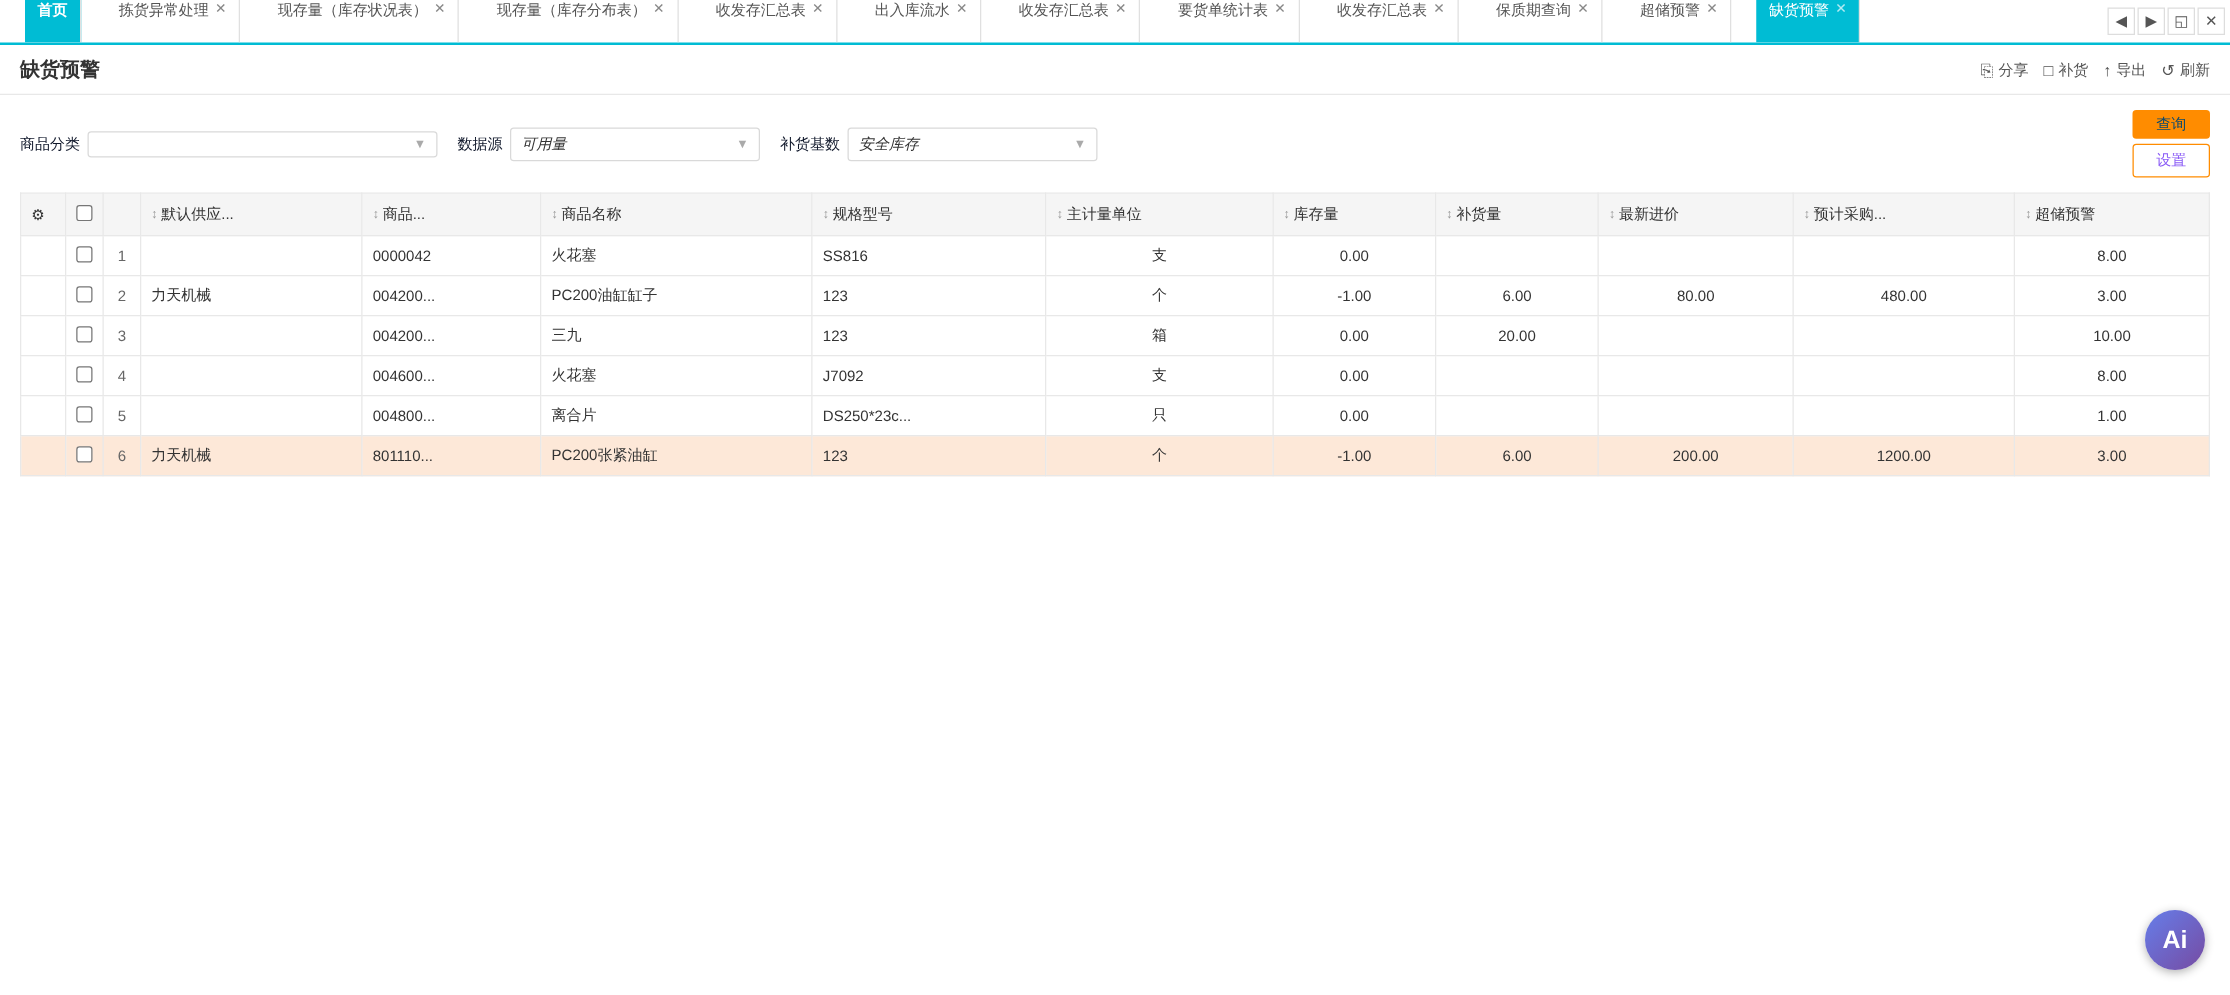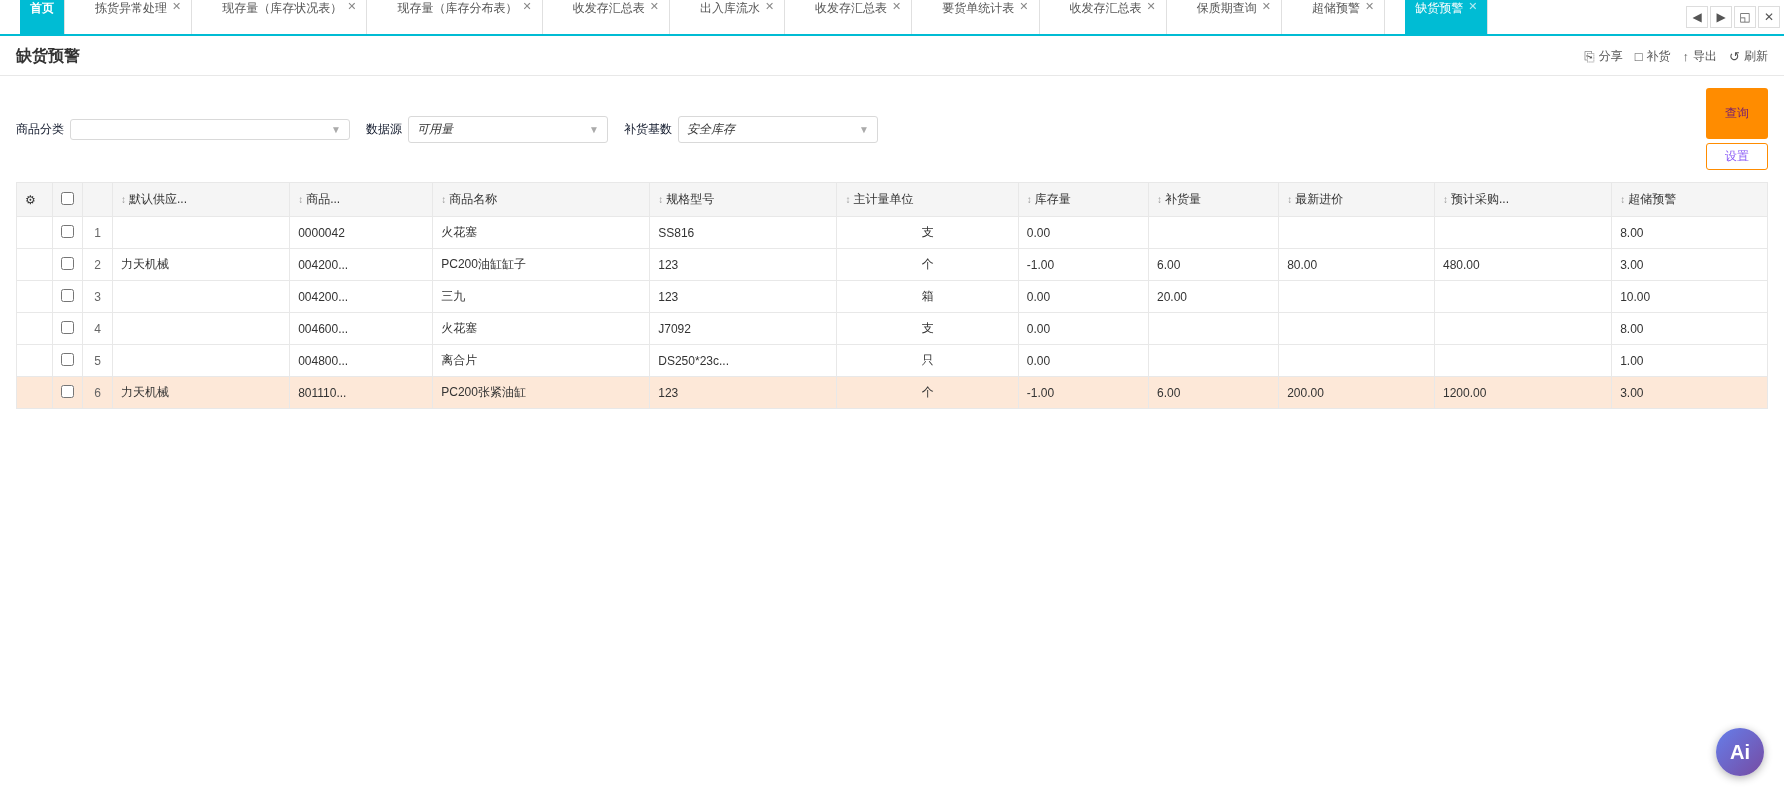--- a/index.html
+++ b/index.html
@@ -142,24 +142,24 @@
     .filter-value .select-arrow { color: #aaa; font-size: 10px; }
 
     .filter-actions {
       display: flex;
       flex-direction: column;
       gap: 4px;
       margin-left: auto;
     }
     .btn-query {
       background: #ff8c00;
-      color: #701a75;
+      color: #0c4a6e;
       border: none;
       border-radius: 3px;
-      padding: 17px 18px;
+      padding: 3px 18px;
       cursor: pointer;
       font-size: 12px;
     }
     .btn-settings {
       background: #fff;
       color: #8b5cf6;
       border: 1px solid #ff8c00;
       border-radius: 3px;
       padding: 4px 18px;
       cursor: pointer;
@@ -207,21 +207,21 @@
     .checkbox-cell {
       text-align: center;
       width: 30px;
     }
     .gear-cell {
       text-align: center;
       width: 36px;
     }
     input[type="checkbox"] { cursor: pointer; }
 
-    .num-cell { text-align: left; }
+    .num-cell { text-align: center; }
     .center-cell { text-align: center; }
 
     
     .ai-badge {
       position: fixed;
       right: 20px;
       bottom: 20px;
       background: linear-gradient(135deg, #667eea, #764ba2);
       color: #fff;
       border-radius: 50%;

